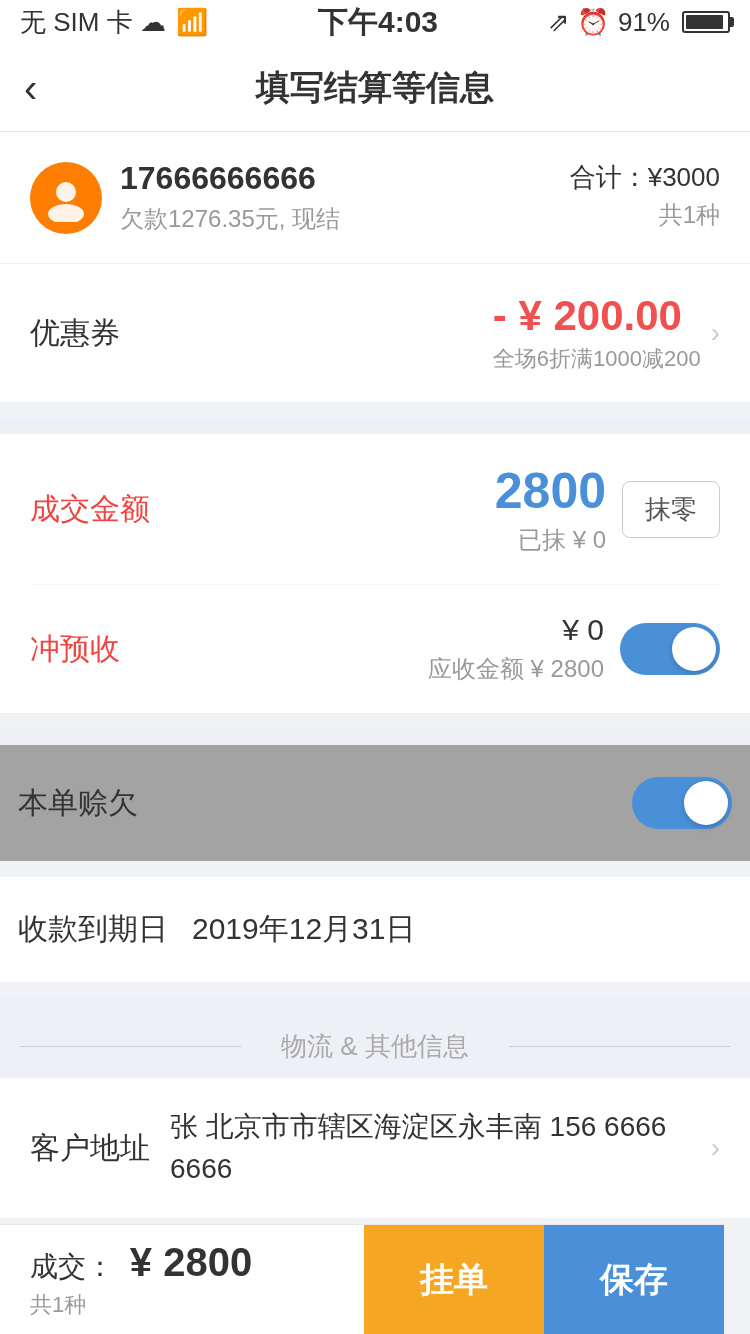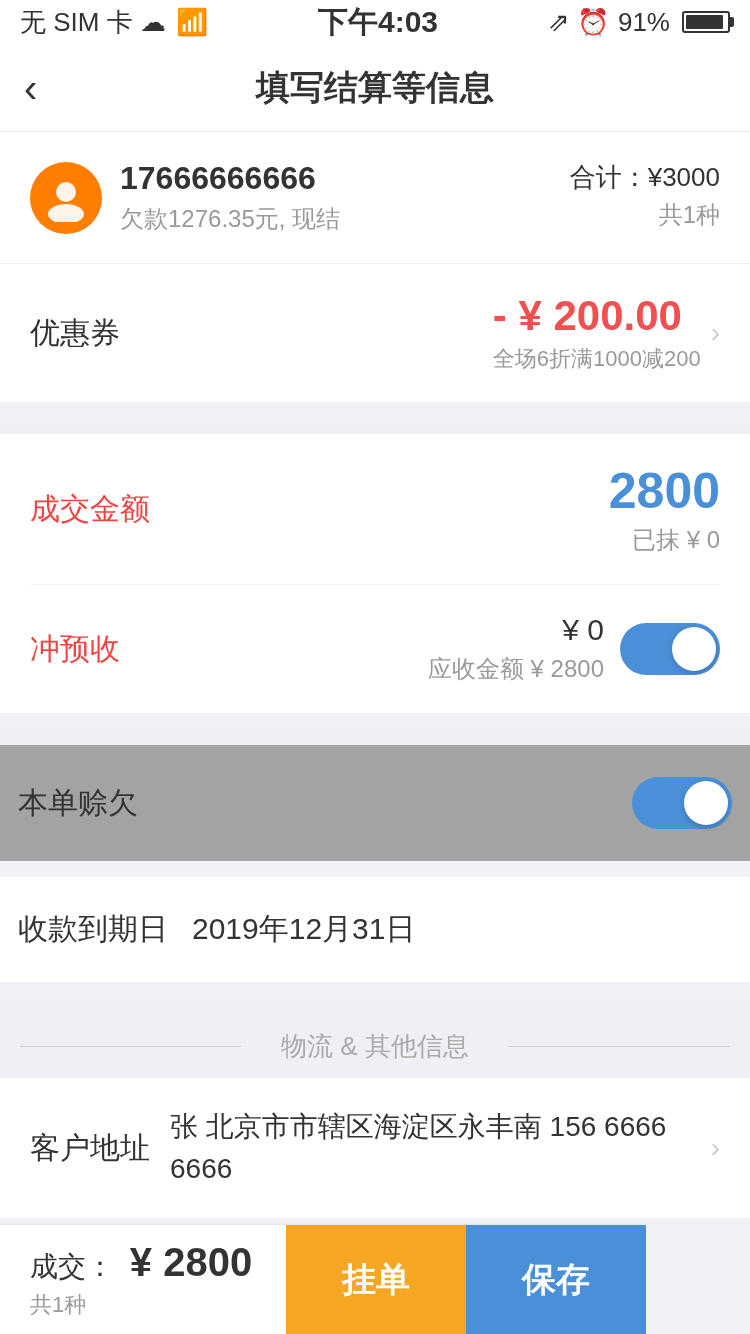--- a/index.html
+++ b/index.html
@@ -214,21 +214,21 @@
       padding: 28px 30px;
     }
     .address-label { font-size: 30px; color: #333; flex-shrink: 0; margin-right: 20px; }
     .address-value { font-size: 28px; color: #333; flex: 1; line-height: 1.5; }
 
     
     .bottom-bar {
       position: fixed;
       bottom: 0;
       left: 0;
-      width: 646px;
+      width: 724px;
       height: 110px;
       background: #fff;
       display: flex;
       align-items: center;
       border-top: 1px solid #e8e8e8;
     }
     .bottom-summary {
       flex: 1;
       padding: 0 30px;
     }
@@ -353,20 +353,21 @@
 
   <div class="form-section">
 
     <div class="form-row">
       <span class="form-label">成交金额</span>
       <div class="form-value-right">
         <div>
           <div class="amount-value">2800</div>
           <div class="amount-sub">已抹  ¥ 0</div>
         </div>
+        <button class="round-button">抹零</button>
       </div>
     </div>
 
     <div class="form-row">
       <span class="form-label">冲预收</span>
       <div class="form-value-right">
         <div class="toggle-wrap">
           <div style="text-align:right;">
             <span style="font-size:30px;color:#333;">¥ 0</span>
           </div>

